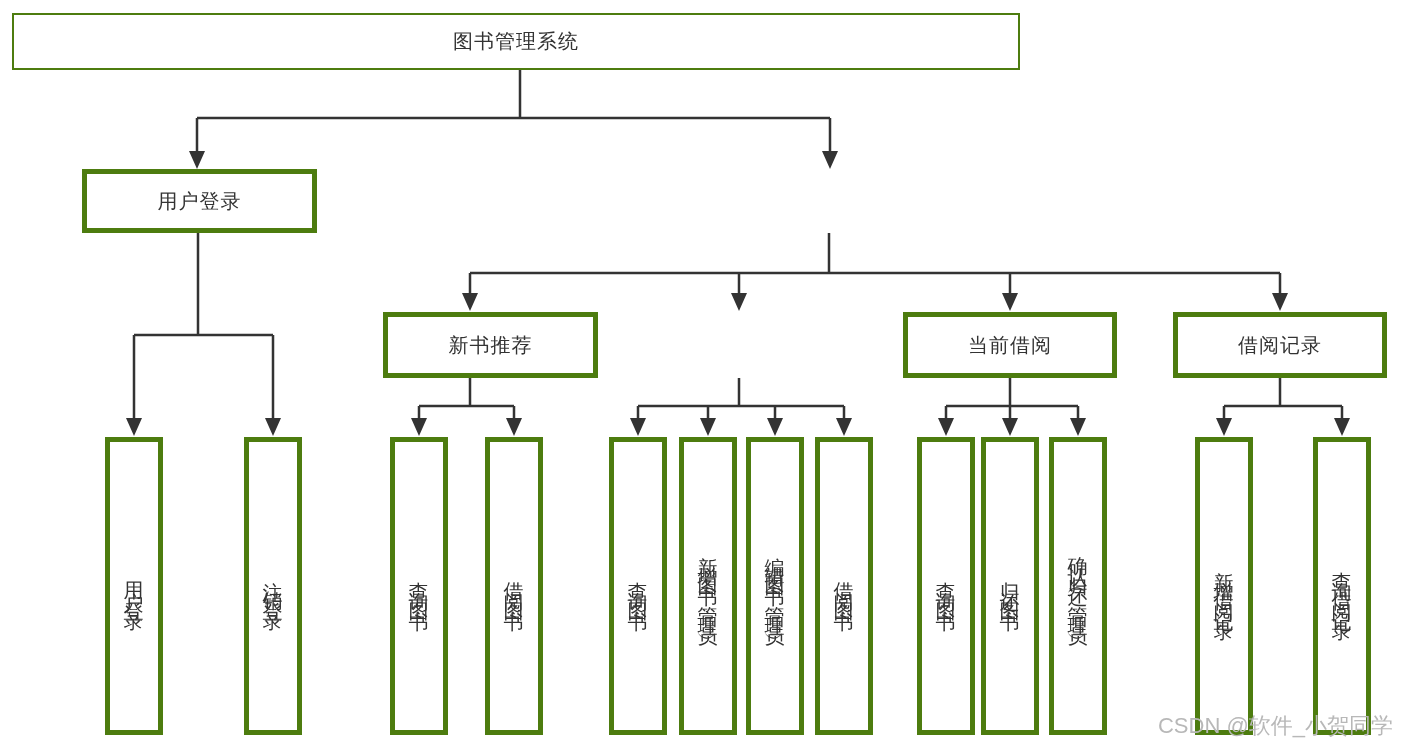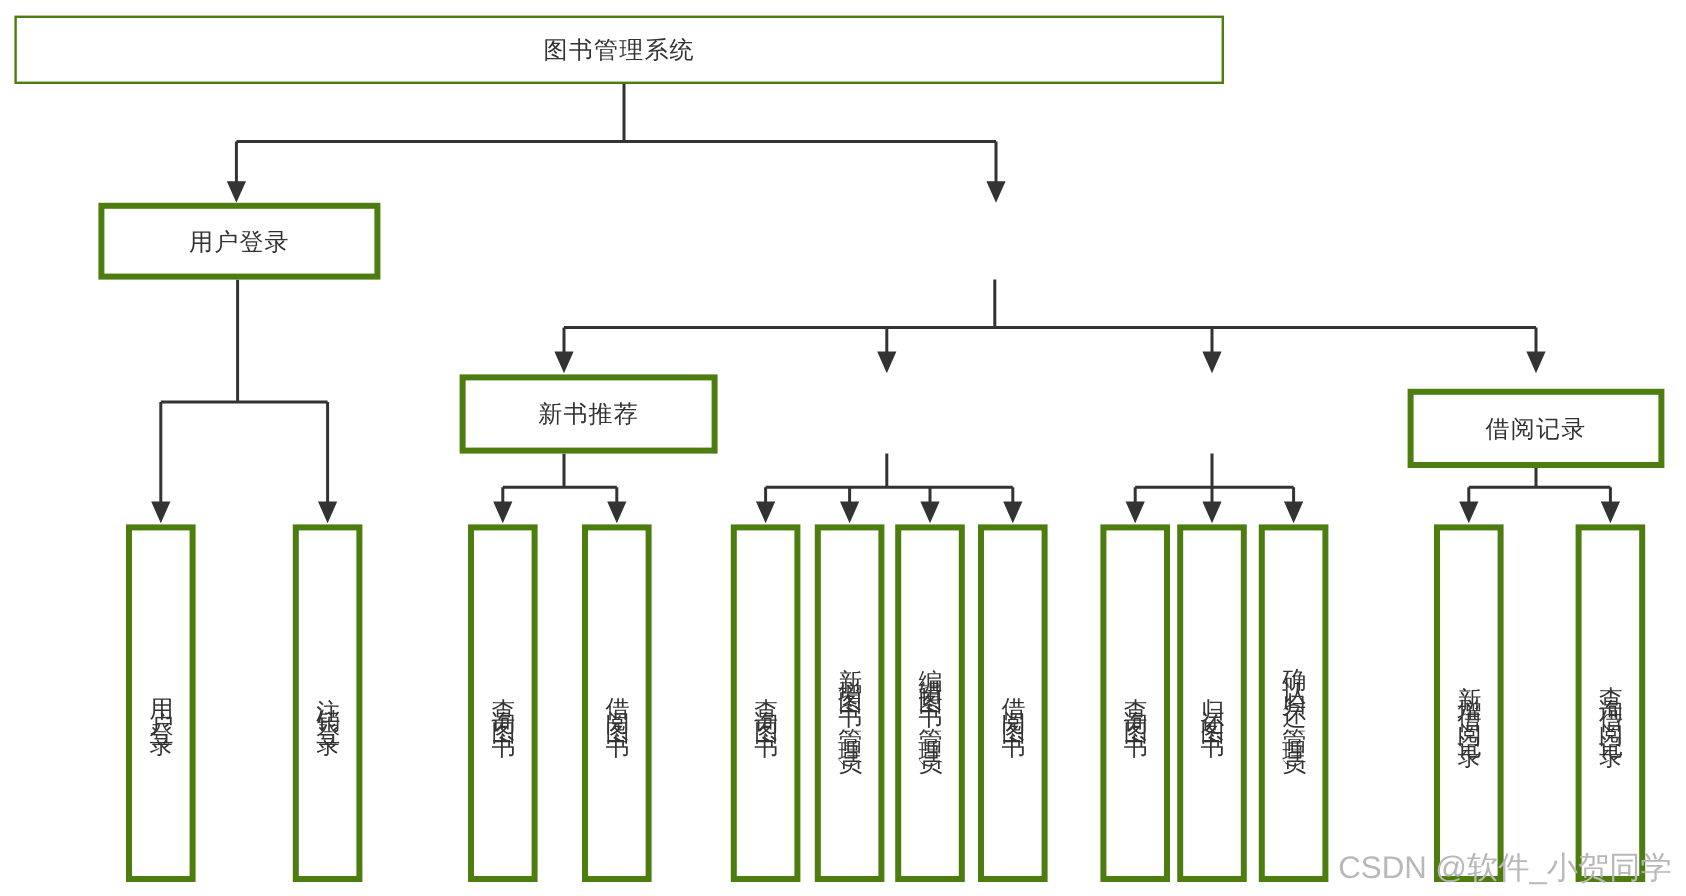--- a/index.html
+++ b/index.html
@@ -46,21 +46,21 @@
     text-orientation: mixed;
     font-size: 20px;
     line-height: 1;
     letter-spacing: 10px;
     white-space: nowrap;
   }
   .watermark {
     position: absolute;
     right: 12px;
     bottom: 6px;
-    font-size: 26px;
+    font-size: 22px;
     color: #b8b8b8;
     z-index: 5;
     white-space: nowrap;
   }
 </style>
 </head>
 <body>
 
 <div class="canvas">
 
@@ -123,21 +123,24 @@
     <span class="hlabel">图书管理系统</span>
   </div>
 
   <div class="node" style="left:82px; top:169px; width:235px; height:64px">
     <span class="hlabel">用户登录</span>
   </div>
 
   <div class="node" style="left:383px; top:312px; width:215px; height:66px">
     <span class="hlabel">新书推荐</span>
   </div>
-  <div class="node" style="left:1173px; top:324px; width:214px; height:66px">
+  <div class="node" style="left:903px; top:312px; width:214px; height:66px">
+    <span class="hlabel">当前借阅</span>
+  </div>
+  <div class="node" style="left:1173px; top:312px; width:214px; height:66px">
     <span class="hlabel">借阅记录</span>
   </div>
 
   <div class="node" style="left:105px; top:437px; width:58px; height:298px">
     <span class="vlabel">用户登录</span>
   </div>
   <div class="node" style="left:244px; top:437px; width:58px; height:298px">
     <span class="vlabel">注销登录</span>
   </div>
 

